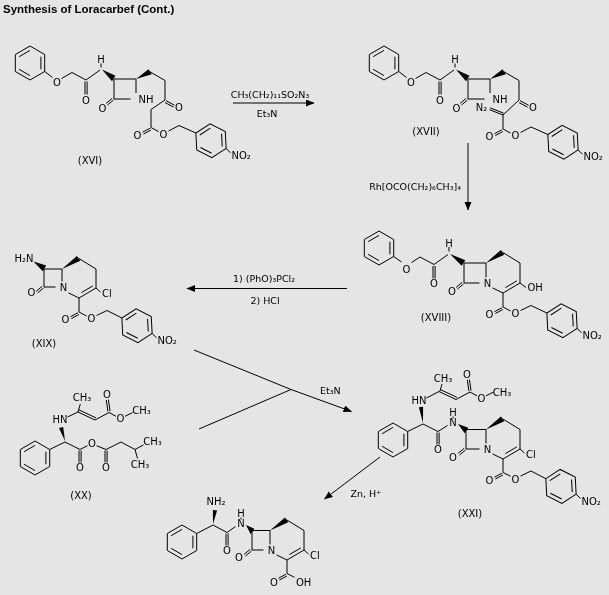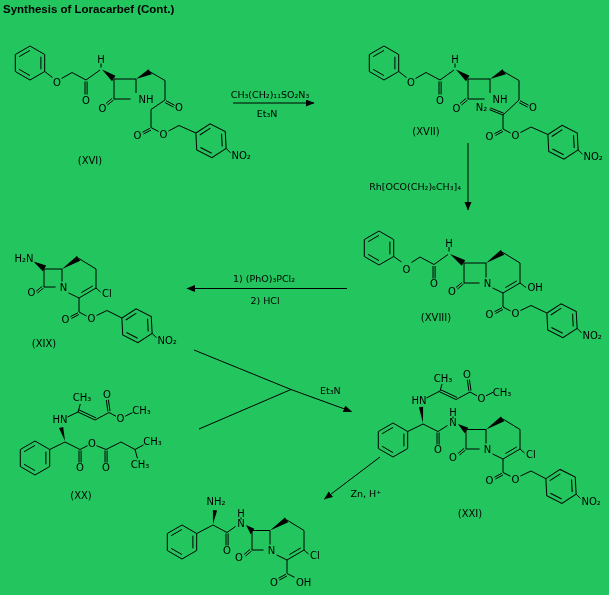--- a/index.html
+++ b/index.html
@@ -1,16 +1,16 @@
 <!DOCTYPE html>
 <html><head>
 <meta charset="utf-8">
 <style>
   html,body{margin:0;padding:0;background:#fff}
-  #canvas{position:relative;width:609px;height:595px;background:#22c55e;overflow:hidden}
+  #canvas{position:relative;width:609px;height:595px;background:#e5e5e5;overflow:hidden}
   svg text{font-family:"DejaVu Sans",sans-serif;font-size:10px;fill:#000;text-anchor:middle}
   svg text.s{text-anchor:start}
   svg text.e{text-anchor:end}
   svg text.ttl{font-family:"Liberation Sans","DejaVu Sans",sans-serif;font-size:11.5px;font-weight:bold;text-anchor:start}
   svg text.lbl{font-size:10px}
   svg text.rg{font-size:9.5px}
   svg line{stroke:#000;stroke-width:1}
   #benz *{stroke:#000;fill:none;stroke-width:1}
   polygon.wedge{fill:#000;stroke:none}
 </style>

